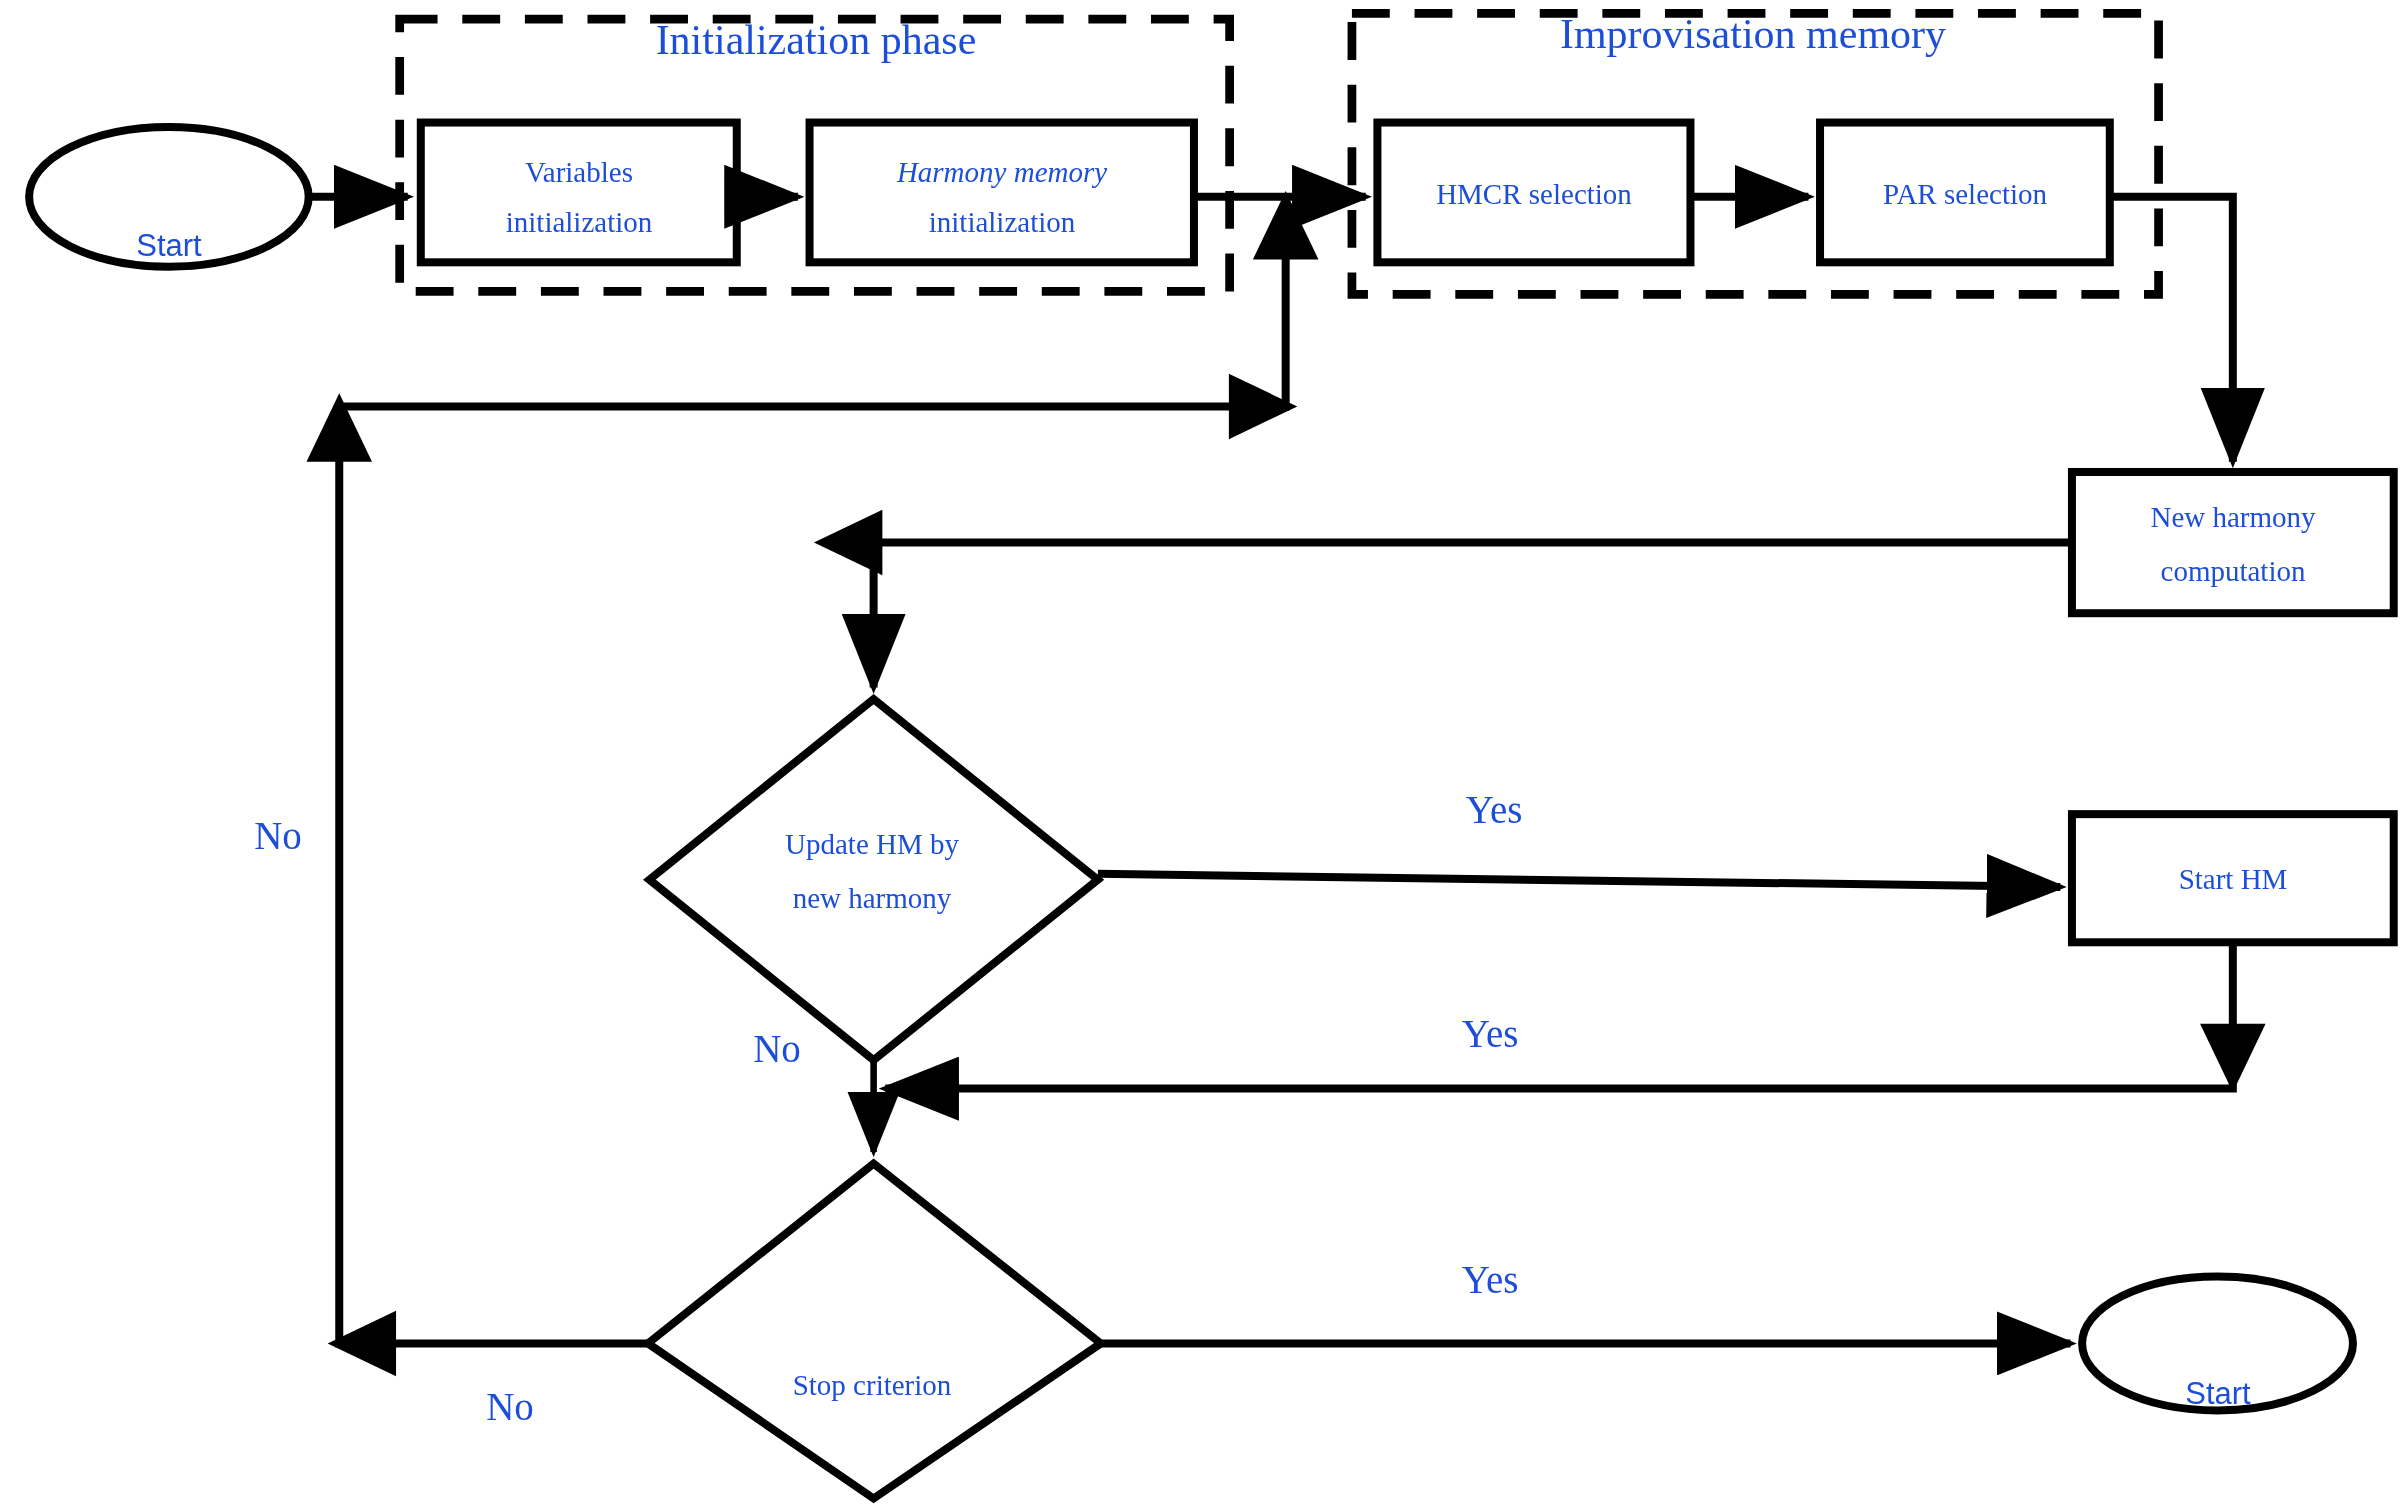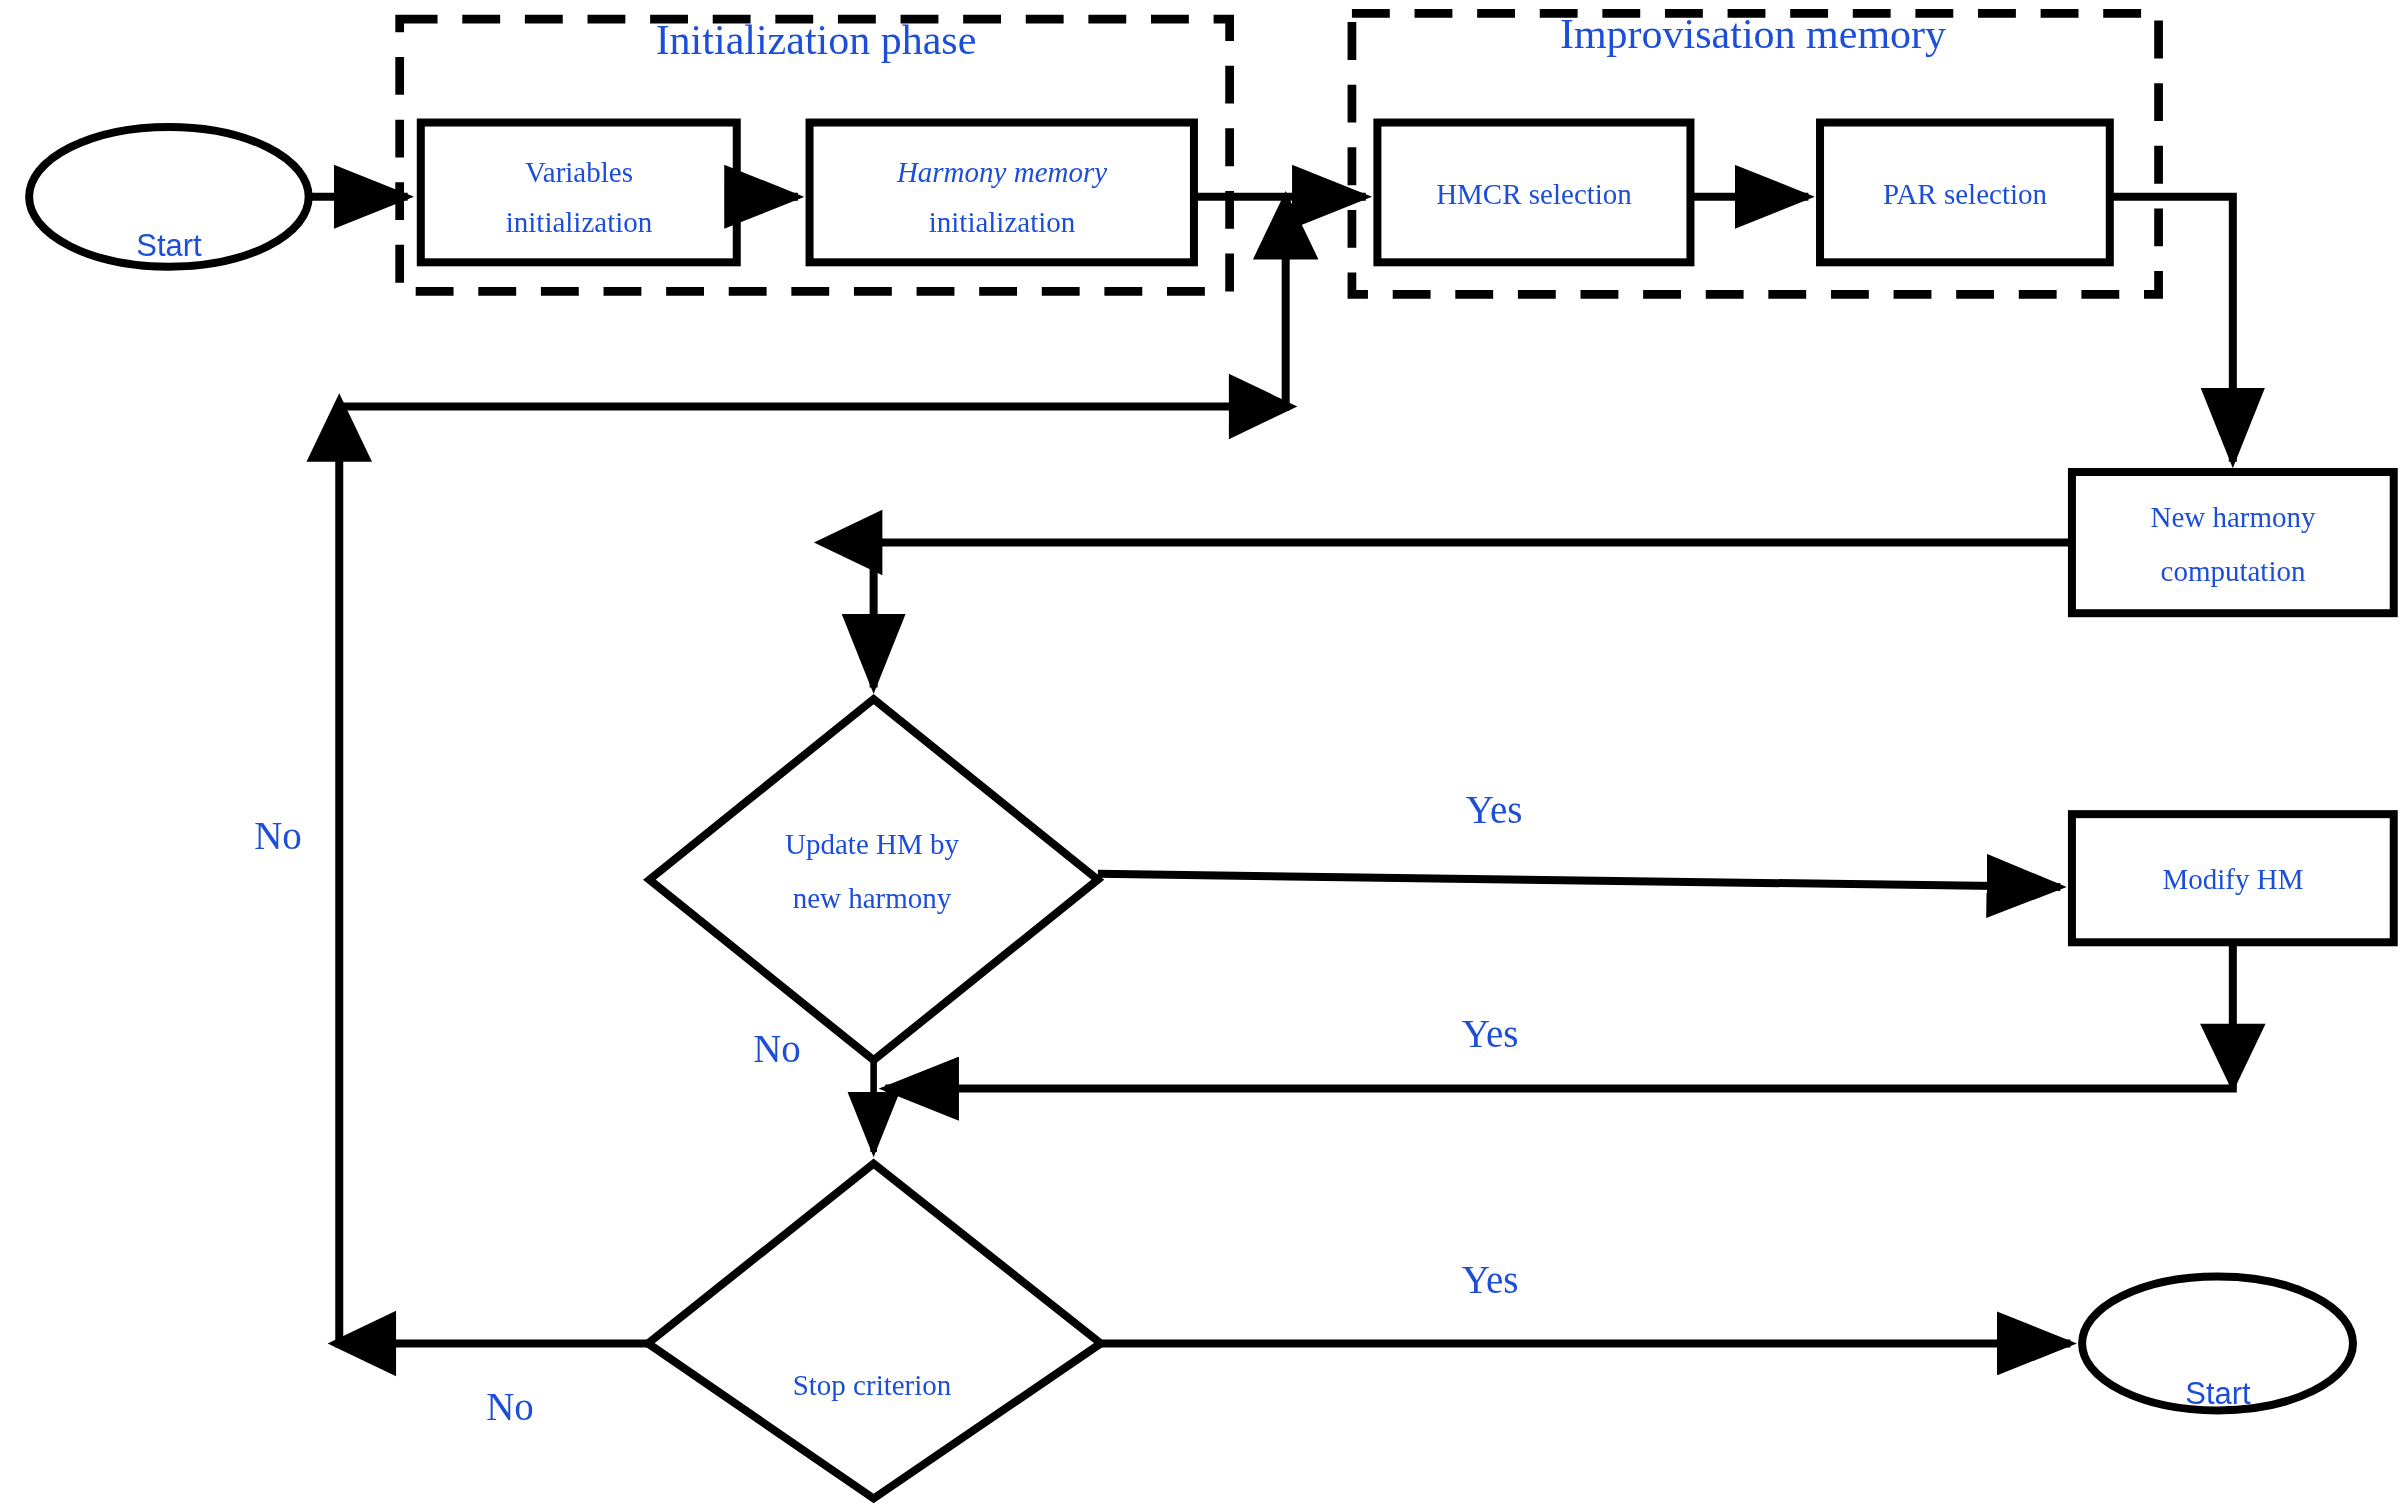--- a/index.html
+++ b/index.html
@@ -111,21 +111,21 @@
   <div class="lbl ctr serif node-text" style="left:1002px;top:173px;font-style:italic;">Harmony memory</div>
   <div class="lbl ctr serif node-text" style="left:1002px;top:223px;">initialization</div>
 
   <div class="lbl ctr serif node-text" style="left:1534px;top:195px;">HMCR selection</div>
 
   <div class="lbl ctr serif node-text" style="left:1965px;top:195px;">PAR selection</div>
 
   <div class="lbl ctr serif node-text" style="left:2233px;top:518px;">New harmony</div>
   <div class="lbl ctr serif node-text" style="left:2233px;top:572px;">computation</div>
 
-  <div class="lbl ctr serif node-text" style="left:2233px;top:880px;">Modify HM</div>
+  <div class="lbl ctr serif node-text" style="left:2233px;top:880px;">Start HM</div>
 
   <div class="lbl ctr serif node-text" style="left:872px;top:845px;">Update HM by</div>
   <div class="lbl ctr serif node-text" style="left:872px;top:899px;">new harmony</div>
 
   <div class="lbl ctr serif node-text" style="left:872px;top:1346px;margin-top:40px;">Stop criterion</div>
 
   <div class="lbl ctr sans term-text" style="left:2218px;top:1346px;">Start</div>
 
   <div class="lbl ctr serif edge-text" style="left:1494px;top:810px;">Yes</div>
 

